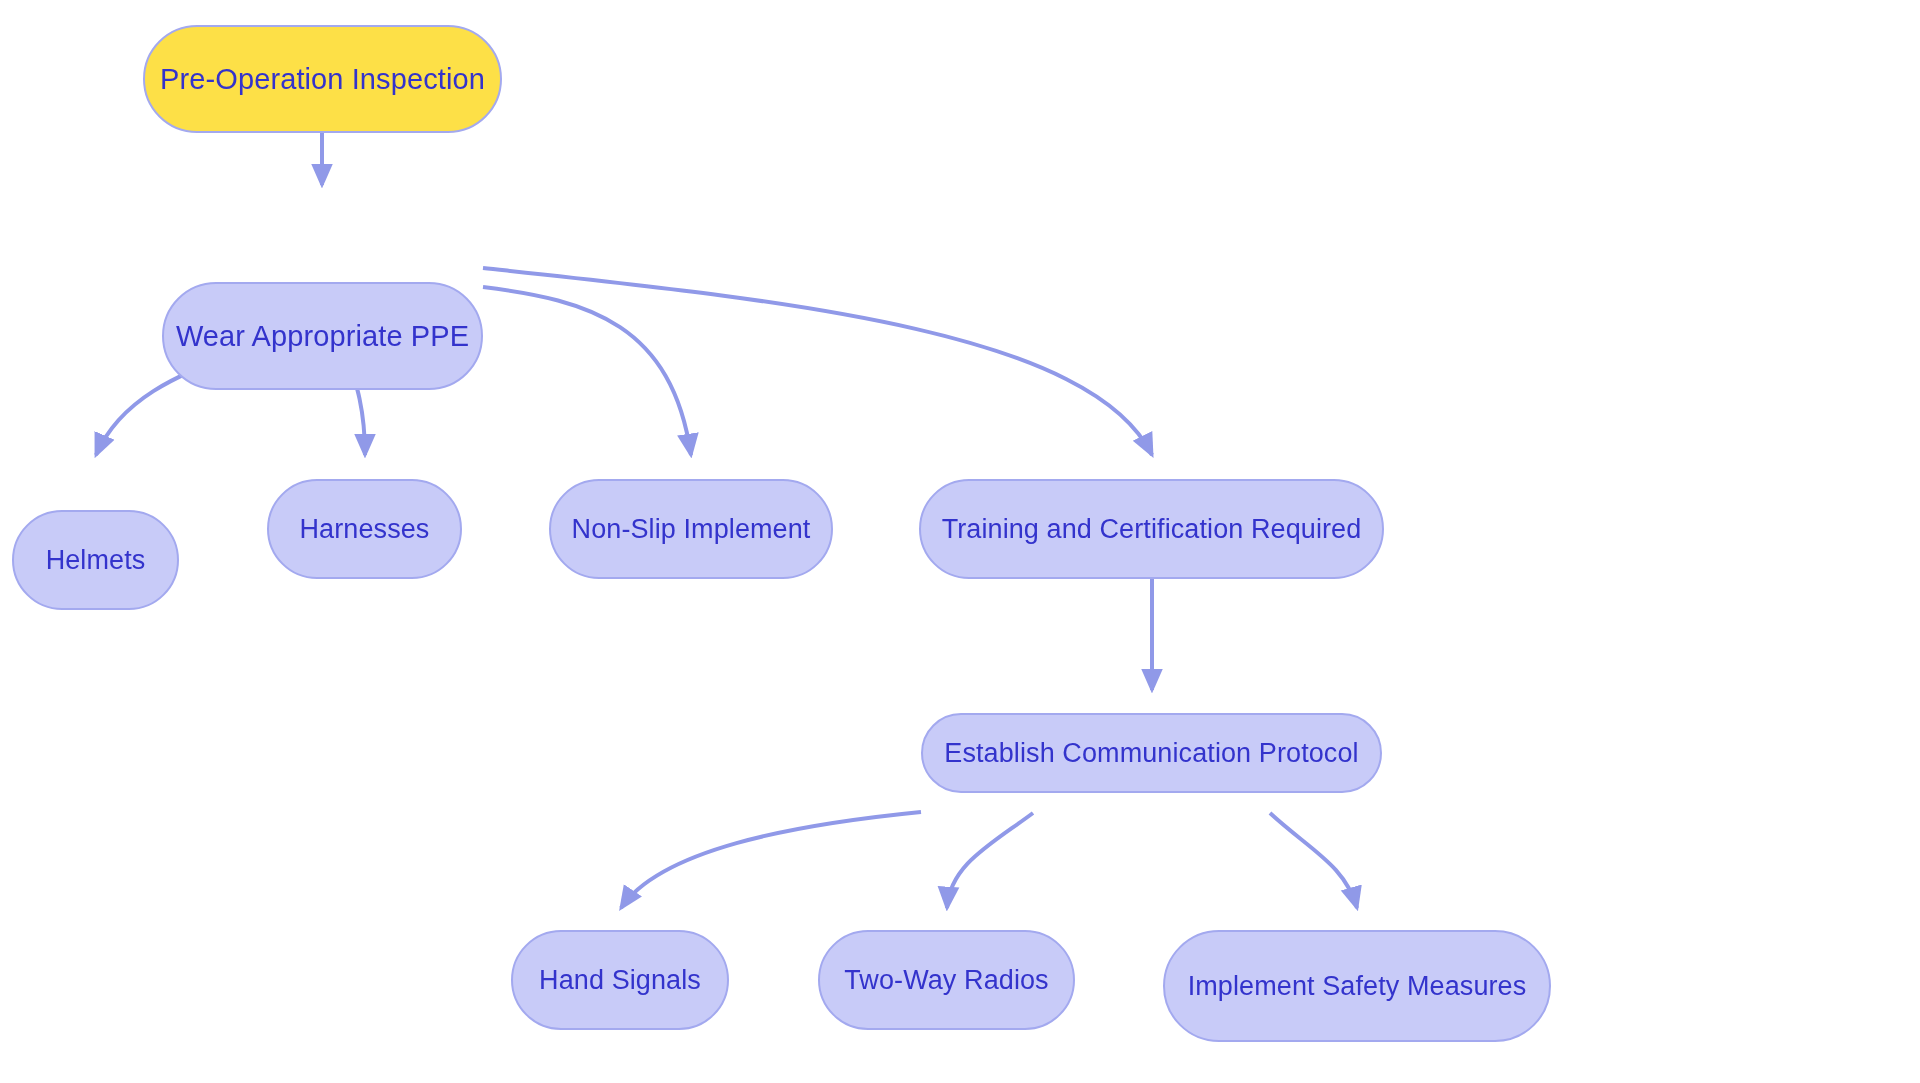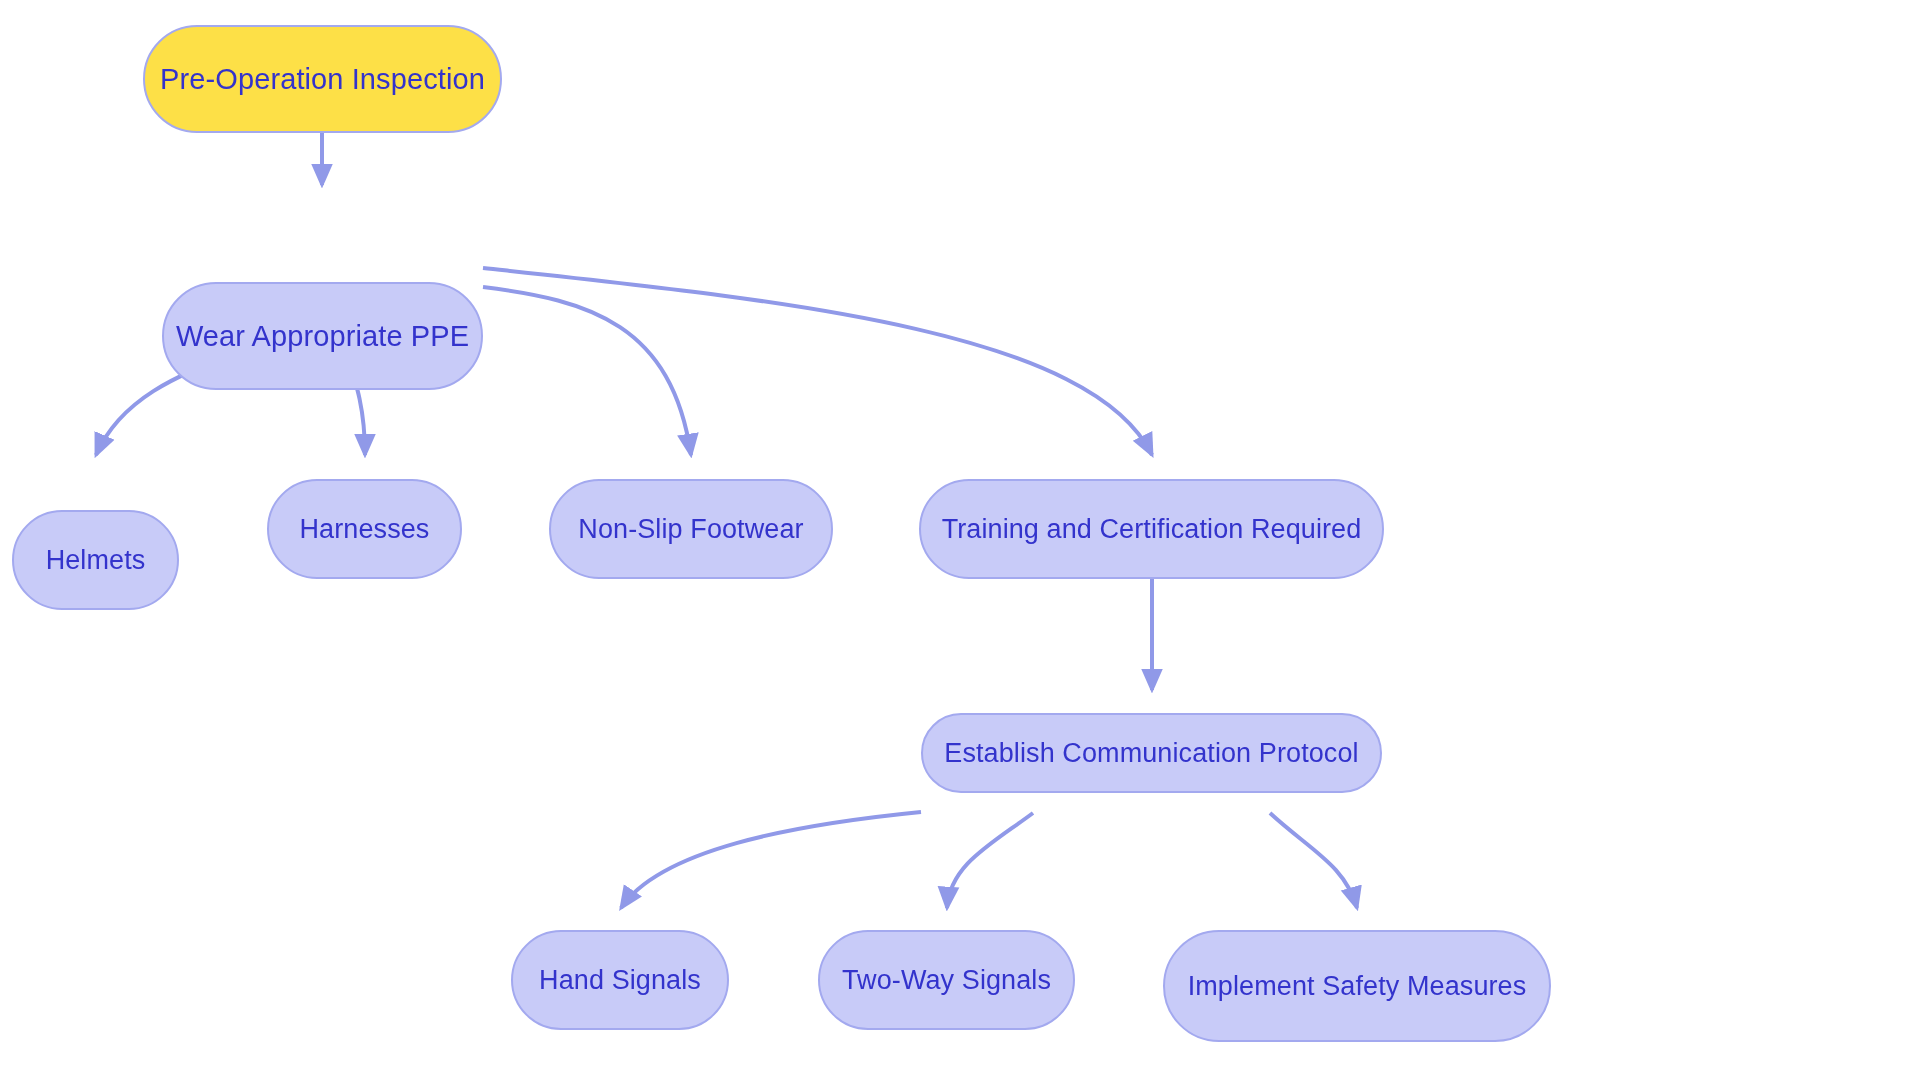--- a/index.html
+++ b/index.html
@@ -75,31 +75,31 @@
       <div class="node" style="left: 162px; top: 241px; width: 321px; height: 108px; font-size: 29px; background: rgb(200, 203, 248); border-color: rgb(163, 169, 239); margin-top: 41px;">
         <span class="node-label" style="color: rgb(51, 51, 204);">Wear Appropriate PPE</span>
       </div>
       <div class="node" style="left: 12px; top: 479px; width: 167px; height: 100px; font-size: 27px; background: rgb(200, 203, 248); border-color: rgb(163, 169, 239); margin-top: 31px;">
         <span class="node-label" style="color: rgb(51, 51, 204);">Helmets</span>
       </div>
       <div class="node" style="left: 267px; top: 479px; width: 195px; height: 100px; font-size: 27px; background: rgb(200, 203, 248); border-color: rgb(163, 169, 239);">
         <span class="node-label" style="color: rgb(51, 51, 204);">Harnesses</span>
       </div>
       <div class="node" style="left: 549px; top: 479px; width: 284px; height: 100px; font-size: 27px; background: rgb(200, 203, 248); border-color: rgb(163, 169, 239);">
-        <span class="node-label" style="color: rgb(51, 51, 204);">Non-Slip Footwear</span>
+        <span class="node-label" style="color: rgb(51, 51, 204);">Non-Slip Implement</span>
       </div>
       <div class="node" style="left: 919px; top: 479px; width: 465px; height: 100px; font-size: 27px; background: rgb(200, 203, 248); border-color: rgb(163, 169, 239);">
         <span class="node-label" style="color: rgb(51, 51, 204);">Training and Certification Required</span>
       </div>
       <div class="node" style="left: 921px; top: 713px; width: 461px; height: 80px; font-size: 27px; background: rgb(200, 203, 248); border-color: rgb(163, 169, 239);">
         <span class="node-label" style="color: rgb(51, 51, 204);">Establish Communication Protocol</span>
       </div>
       <div class="node" style="left: 511px; top: 930px; width: 218px; height: 100px; font-size: 27px; background: rgb(200, 203, 248); border-color: rgb(163, 169, 239);">
         <span class="node-label" style="color: rgb(51, 51, 204);">Hand Signals</span>
       </div>
       <div class="node" style="left: 818px; top: 930px; width: 257px; height: 100px; font-size: 27px; background: rgb(200, 203, 248); border-color: rgb(163, 169, 239);">
-        <span class="node-label" style="color: rgb(51, 51, 204);">Two-Way Signals</span>
+        <span class="node-label" style="color: rgb(51, 51, 204);">Two-Way Radios</span>
       </div>
       <div class="node" style="left: 1163px; top: 930px; width: 388px; height: 112px; font-size: 27px; background: rgb(200, 203, 248); border-color: rgb(163, 169, 239);">
         <span class="node-label" style="color: rgb(51, 51, 204);">Implement Safety Measures</span>
       </div>
     </div>
 </div>
 
 </body></html>

